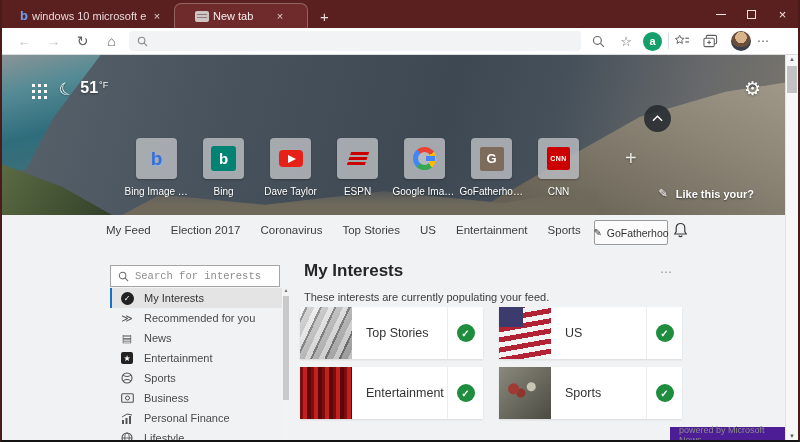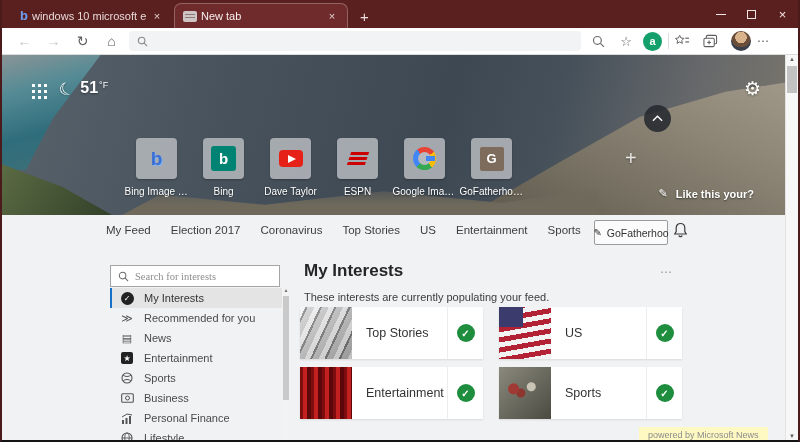--- a/index.html
+++ b/index.html
@@ -4,21 +4,21 @@
 <style>
   * { margin:0; padding:0; box-sizing:border-box; }
   body { font-family:"Liberation Sans", sans-serif; background:#222; }
   .window { position:relative; width:800px; height:442px; overflow:hidden; background:#f1f2f3;
             border-left:2px solid #4b1a1a; border-right:2px solid #4b1a1a; border-bottom:2px solid #141414; }
 
   
   .titlebar { position:relative; height:28px; background:#5a1f1f; display:flex; align-items:flex-end; }
   .tab { height:25px; display:flex; align-items:center; font-size:11px; cursor:default; }
   .tab-inactive { width:158px; margin-left:10px; padding:0 6px 0 8px; color:#e9d8d8; }
-  .tab-active { width:174px; margin-left:4px; padding:0 8px; background:#6f2b2b; border:1px solid #936262;
+  .tab-active { width:134px; margin-left:4px; padding:0 20px; background:#6f2b2b; border:1px solid #936262;
                 border-bottom:none; border-radius:7px 7px 0 0; color:#f7eded; }
   .tab-title { flex:1; white-space:nowrap; overflow:hidden; margin:0 4px; }
   .tab-close { width:14px; text-align:center; font-size:11px; color:#e3cfcf; }
   .favicon-b { font-weight:bold; font-size:13px; color:#6f9ff2; line-height:1; }
   .newtab-ico { width:14px; height:11px; background:#cfc5c5; border-radius:2px; position:relative; }
   .newtab-ico::after { content:""; position:absolute; left:2px; right:2px; top:3px; height:1px;
                        background:#8a7a7a; box-shadow:0 3px 0 #8a7a7a; }
   .tab-plus { margin-left:12px; margin-bottom:4px; color:#ecdcdc; font-size:15px; line-height:1; }
   .win-controls { position:absolute; right:0; top:0; height:28px; display:flex; }
   .wc { width:31px; height:28px; display:flex; align-items:center; justify-content:center; color:#f1e6e6; }
@@ -106,21 +106,21 @@
   .feed-nav span { white-space:nowrap; }
   .feed-more { color:#6a6a6a; }
   .personalize { position:absolute; left:592px; top:5px; width:74px; height:25px; background:#fbfbfb;
                  border:1px solid #9b9b9b; border-radius:2px; display:flex; align-items:center; justify-content:center;
                  gap:5px; font-size:10.5px; color:#333; }
   .personalize .pencil { font-size:10px; }
   .bell { position:absolute; left:671px; top:7px; }
 
   .sb-search { position:absolute; left:108px; top:50px; width:170px; height:22px; background:#fff;
                border:1px solid #a5a5a5; display:flex; align-items:center; padding:0 7px; }
-  .sb-search input { flex:1; border:none; outline:none; font-size:10.5px; color:#555; font-family:Liberation Serif, serif; }
+  .sb-search input { flex:1; border:none; outline:none; font-size:10.5px; color:#555; font-family:Liberation Mono, monospace; }
   .sb-search input::placeholder { color:#8d8d8d; }
   .sb-list { position:absolute; left:108px; top:73px; width:172px; }
   .sb-item { height:20px; display:flex; align-items:center; gap:10px; padding-left:8px; font-size:11px; color:#4a4a4a;
              border-left:2px solid transparent; }
   .sb-item.selected { background:#e4e4e4; border-left:2px solid #1871c9; color:#333; }
   .sb-ico { width:14px; display:flex; align-items:center; justify-content:center; color:#555; font-size:11px; }
   .ico-circle-check { width:13px; height:13px; border-radius:50%; background:#222; color:#fff; font-size:8px;
                       display:flex; align-items:center; justify-content:center; }
   .ico-square-star { width:12px; height:12px; border-radius:2px; background:#222; color:#fff; font-size:8px;
                      display:flex; align-items:center; justify-content:center; }
@@ -146,21 +146,21 @@
   .thumb-sports { background:
       radial-gradient(circle at 28% 42%, #a03a34 0 5px, transparent 6px),
       radial-gradient(circle at 42% 50%, #8e3530 0 4px, transparent 5px),
       radial-gradient(circle at 62% 38%, #c9c4b4 0 4px, transparent 5px),
       linear-gradient(135deg,#8b897e 0%,#6e6d62 45%,#4c4b42 100%); }
   .card-label { flex:1; padding-left:14px; font-size:12.5px; color:#333; }
   .card-check-cell { width:36px; height:100%; border-left:1px solid #ededed; display:flex; align-items:center; justify-content:center; }
   .check-circle { width:18px; height:18px; border-radius:50%; background:#1e8e3e; color:#fff; font-size:10px;
                   font-weight:bold; display:flex; align-items:center; justify-content:center; }
 
-  .powered { position:absolute; left:637px; top:212px; height:15px; background:#fef9c3; padding:0 9px;
+  .powered { position:absolute; left:668px; top:212px; height:15px; background:#4c1d95; padding:0 9px;
              font-size:9px; color:#8b8b8b; display:flex; align-items:center; }
 
   
   .scrollbar { position:absolute; right:0; top:55px; bottom:0; width:13px; background:#f7f7f8; border-left:1px solid #e3e3e3; z-index:20; }
   .scrollbar .up { position:absolute; top:1px; left:0; width:12px; text-align:center; font-size:6px; color:#606060; }
   .scrollbar .down { position:absolute; bottom:1px; left:0; width:12px; text-align:center; font-size:6px; color:#606060; }
   .scroll-thumb { position:absolute; top:11px; left:1px; width:10px; height:27px; background:#c2c2c2; }
 
   svg { display:block; }
 </style>
@@ -307,20 +307,26 @@
             </span>
           </div>
         <span class="tile-label">Google Images</span>
       </div>
       <div class="tile">
         <div class="tile-box">
             <span class="ico-gf">G</span>
           </div>
         <span class="tile-label">GoFatherhoo…</span>
       </div>
+      <div class="tile">
+        <div class="tile-box">
+            <span class="ico-cnn">CNN</span>
+          </div>
+        <span class="tile-label">CNN</span>
+      </div>
     </div>
 
     <span class="hero-addtile">+</span>
 
     <div class="hero-like">
       <span class="pencil">✎</span>
       <span>Like this your?</span>
     </div>
   </div>
 

